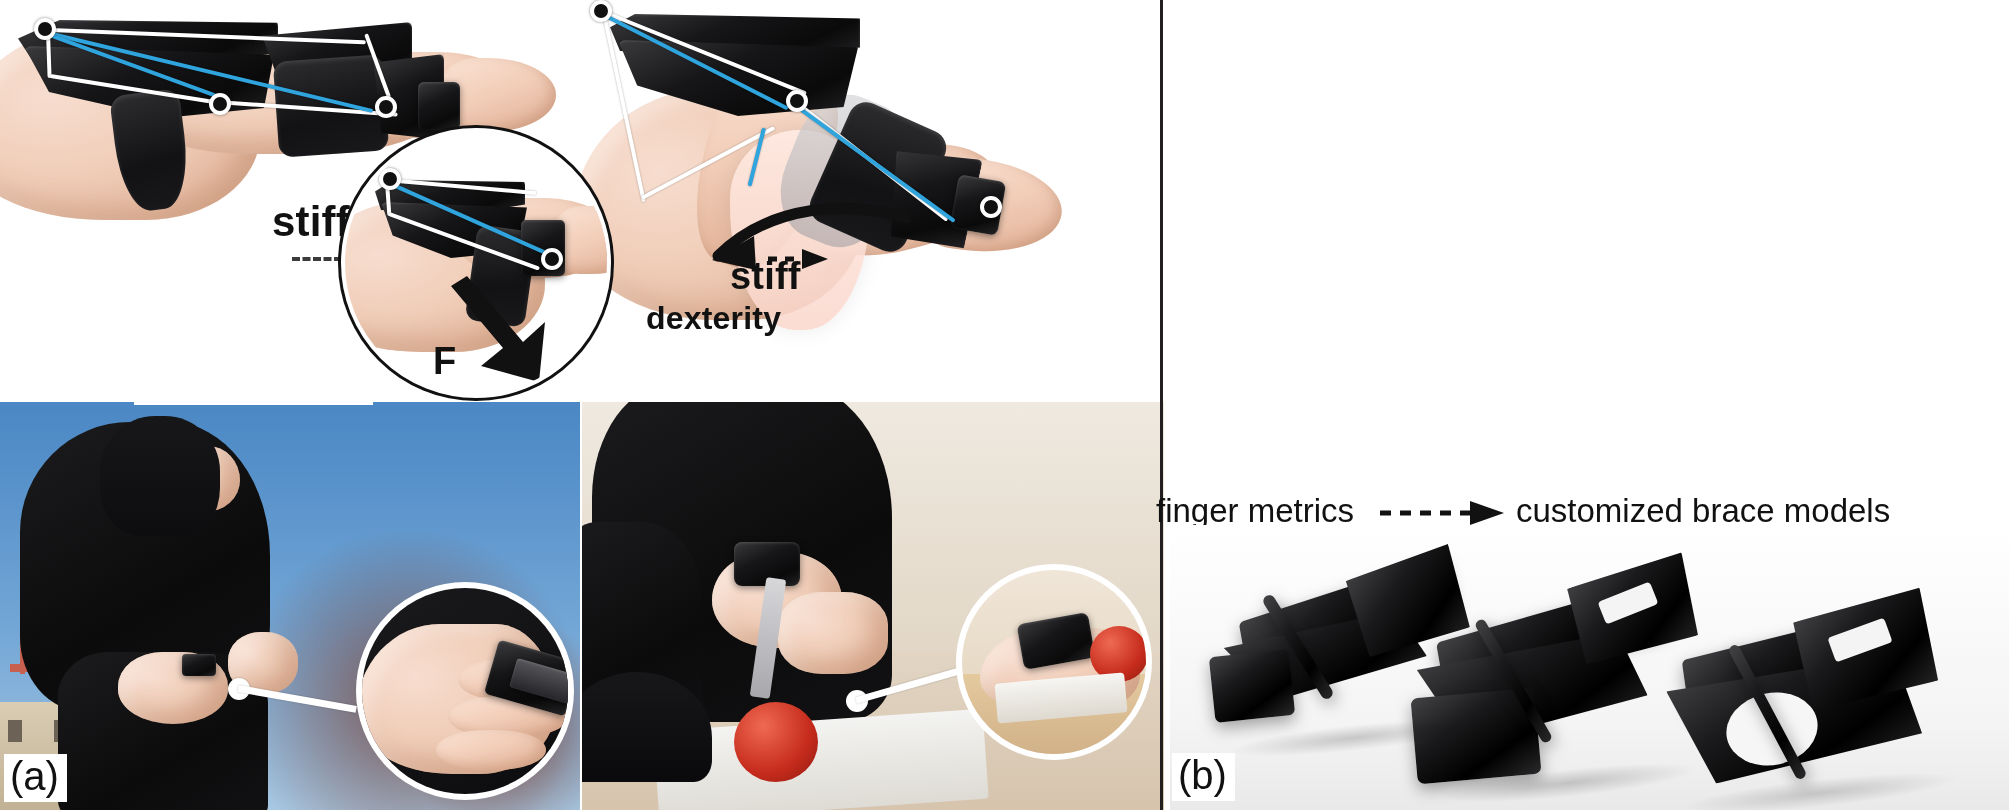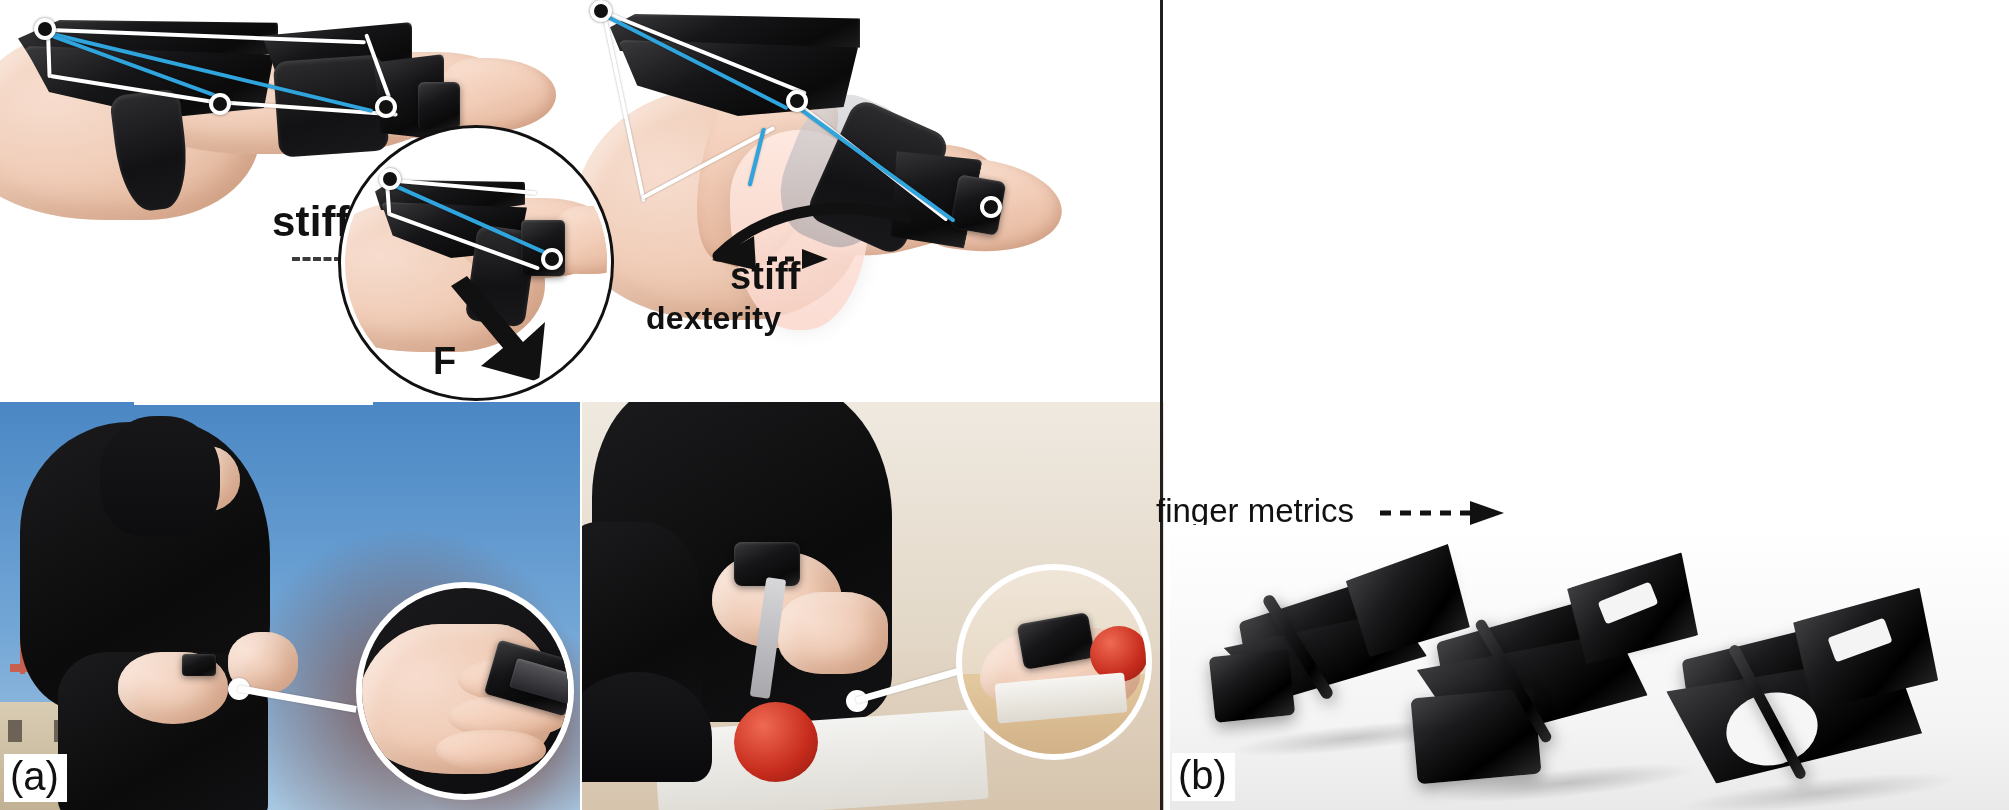--- a/index.html
+++ b/index.html
@@ -290,20 +290,21 @@
 
   <div class="panel-b">
 
     <span class="flow-label" style="left:-8px; top:492px;">finger metrics</span>
 
     <svg class="arrow-svg" style="left:216px; top:498px;" width="128" height="30" viewBox="0 0 128 30">
       <line x1="0" y1="15" x2="92" y2="15" stroke="#111" stroke-width="5" stroke-dasharray="11 9"></line>
       <polygon points="90,3 124,15 90,27" fill="#111"></polygon>
     </svg>
 
+    <span class="flow-label" style="left:352px; top:492px;">customized brace models</span>
 
     <svg class="arrow-svg" style="left:528px; top:528px;" width="34" height="62" viewBox="0 0 34 62">
       <line x1="17" y1="0" x2="17" y2="36" stroke="#111" stroke-width="4" stroke-dasharray="9 7"></line>
       <polygon points="5,34 29,34 17,60" fill="#111"></polygon>
     </svg>
   </div>
 
   <div class="braces-photo">
     <div style="position:absolute; inset:0; background:linear-gradient(#ffffff,#f4f4f4 70%,#e9e9e9);"></div>
 

